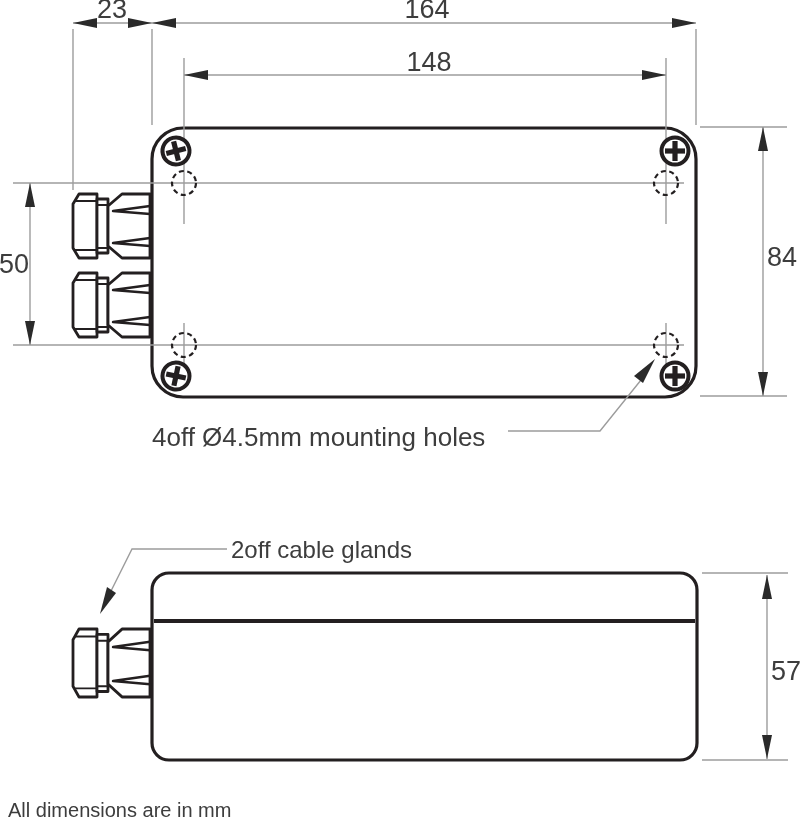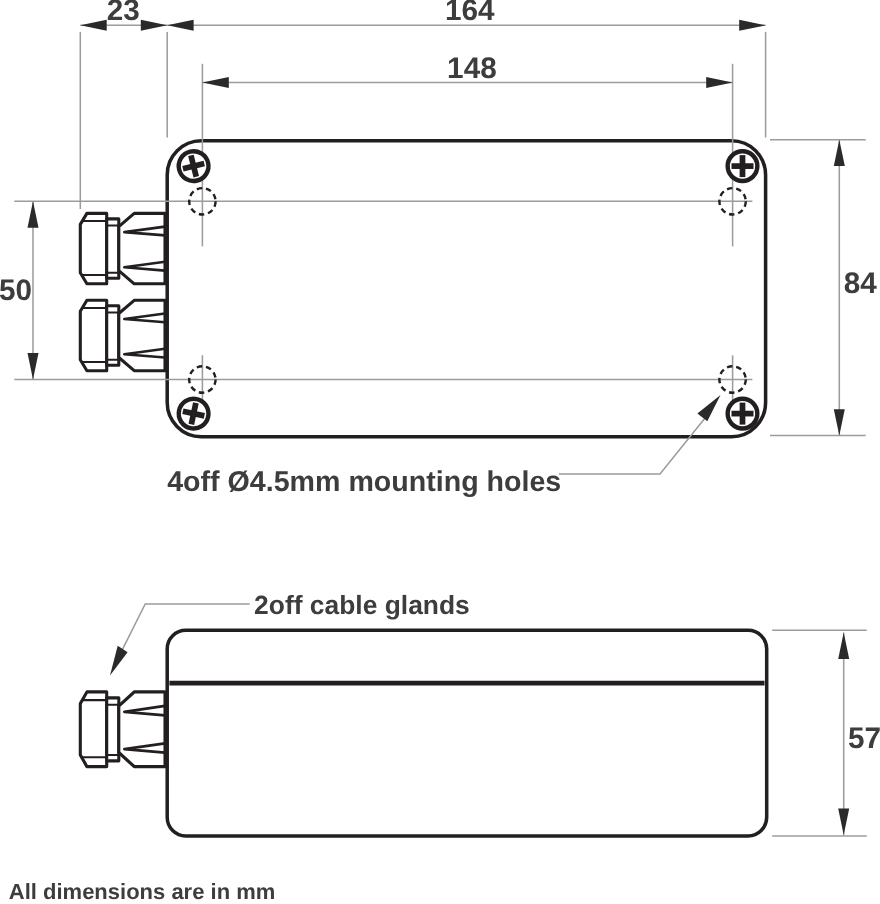--- a/index.html
+++ b/index.html
@@ -1,16 +1,16 @@
 <!DOCTYPE html>
 <html><head>
 <meta charset="utf-8">
 <style>
   html,body{margin:0;padding:0;background:#ffffff;}
-  .canvas{position:relative;width:800px;height:822px;background:#ffffff;overflow:hidden;font-weight:bold;}
+  .canvas{position:relative;width:800px;height:822px;background:#ffffff;overflow:hidden;}
   svg{display:block;}
   text{font-family:"Liberation Sans","DejaVu Sans",sans-serif;fill:#3d3d3d;}
   .dimtext{font-size:27px;}
   .labeltext{font-size:26px;}
   .labeltext2{font-size:24px;}
   .footertext{font-size:20px;}
   .outline{fill:none;stroke:#231f20;stroke-width:3.2;stroke-linejoin:round;}
   .lid{stroke:#231f20;stroke-width:4.2;fill:none;}
   .thin{stroke:#9c9c9c;stroke-width:1.4;fill:none;}
   .arrow{fill:#2a2a2a;stroke:none;}

